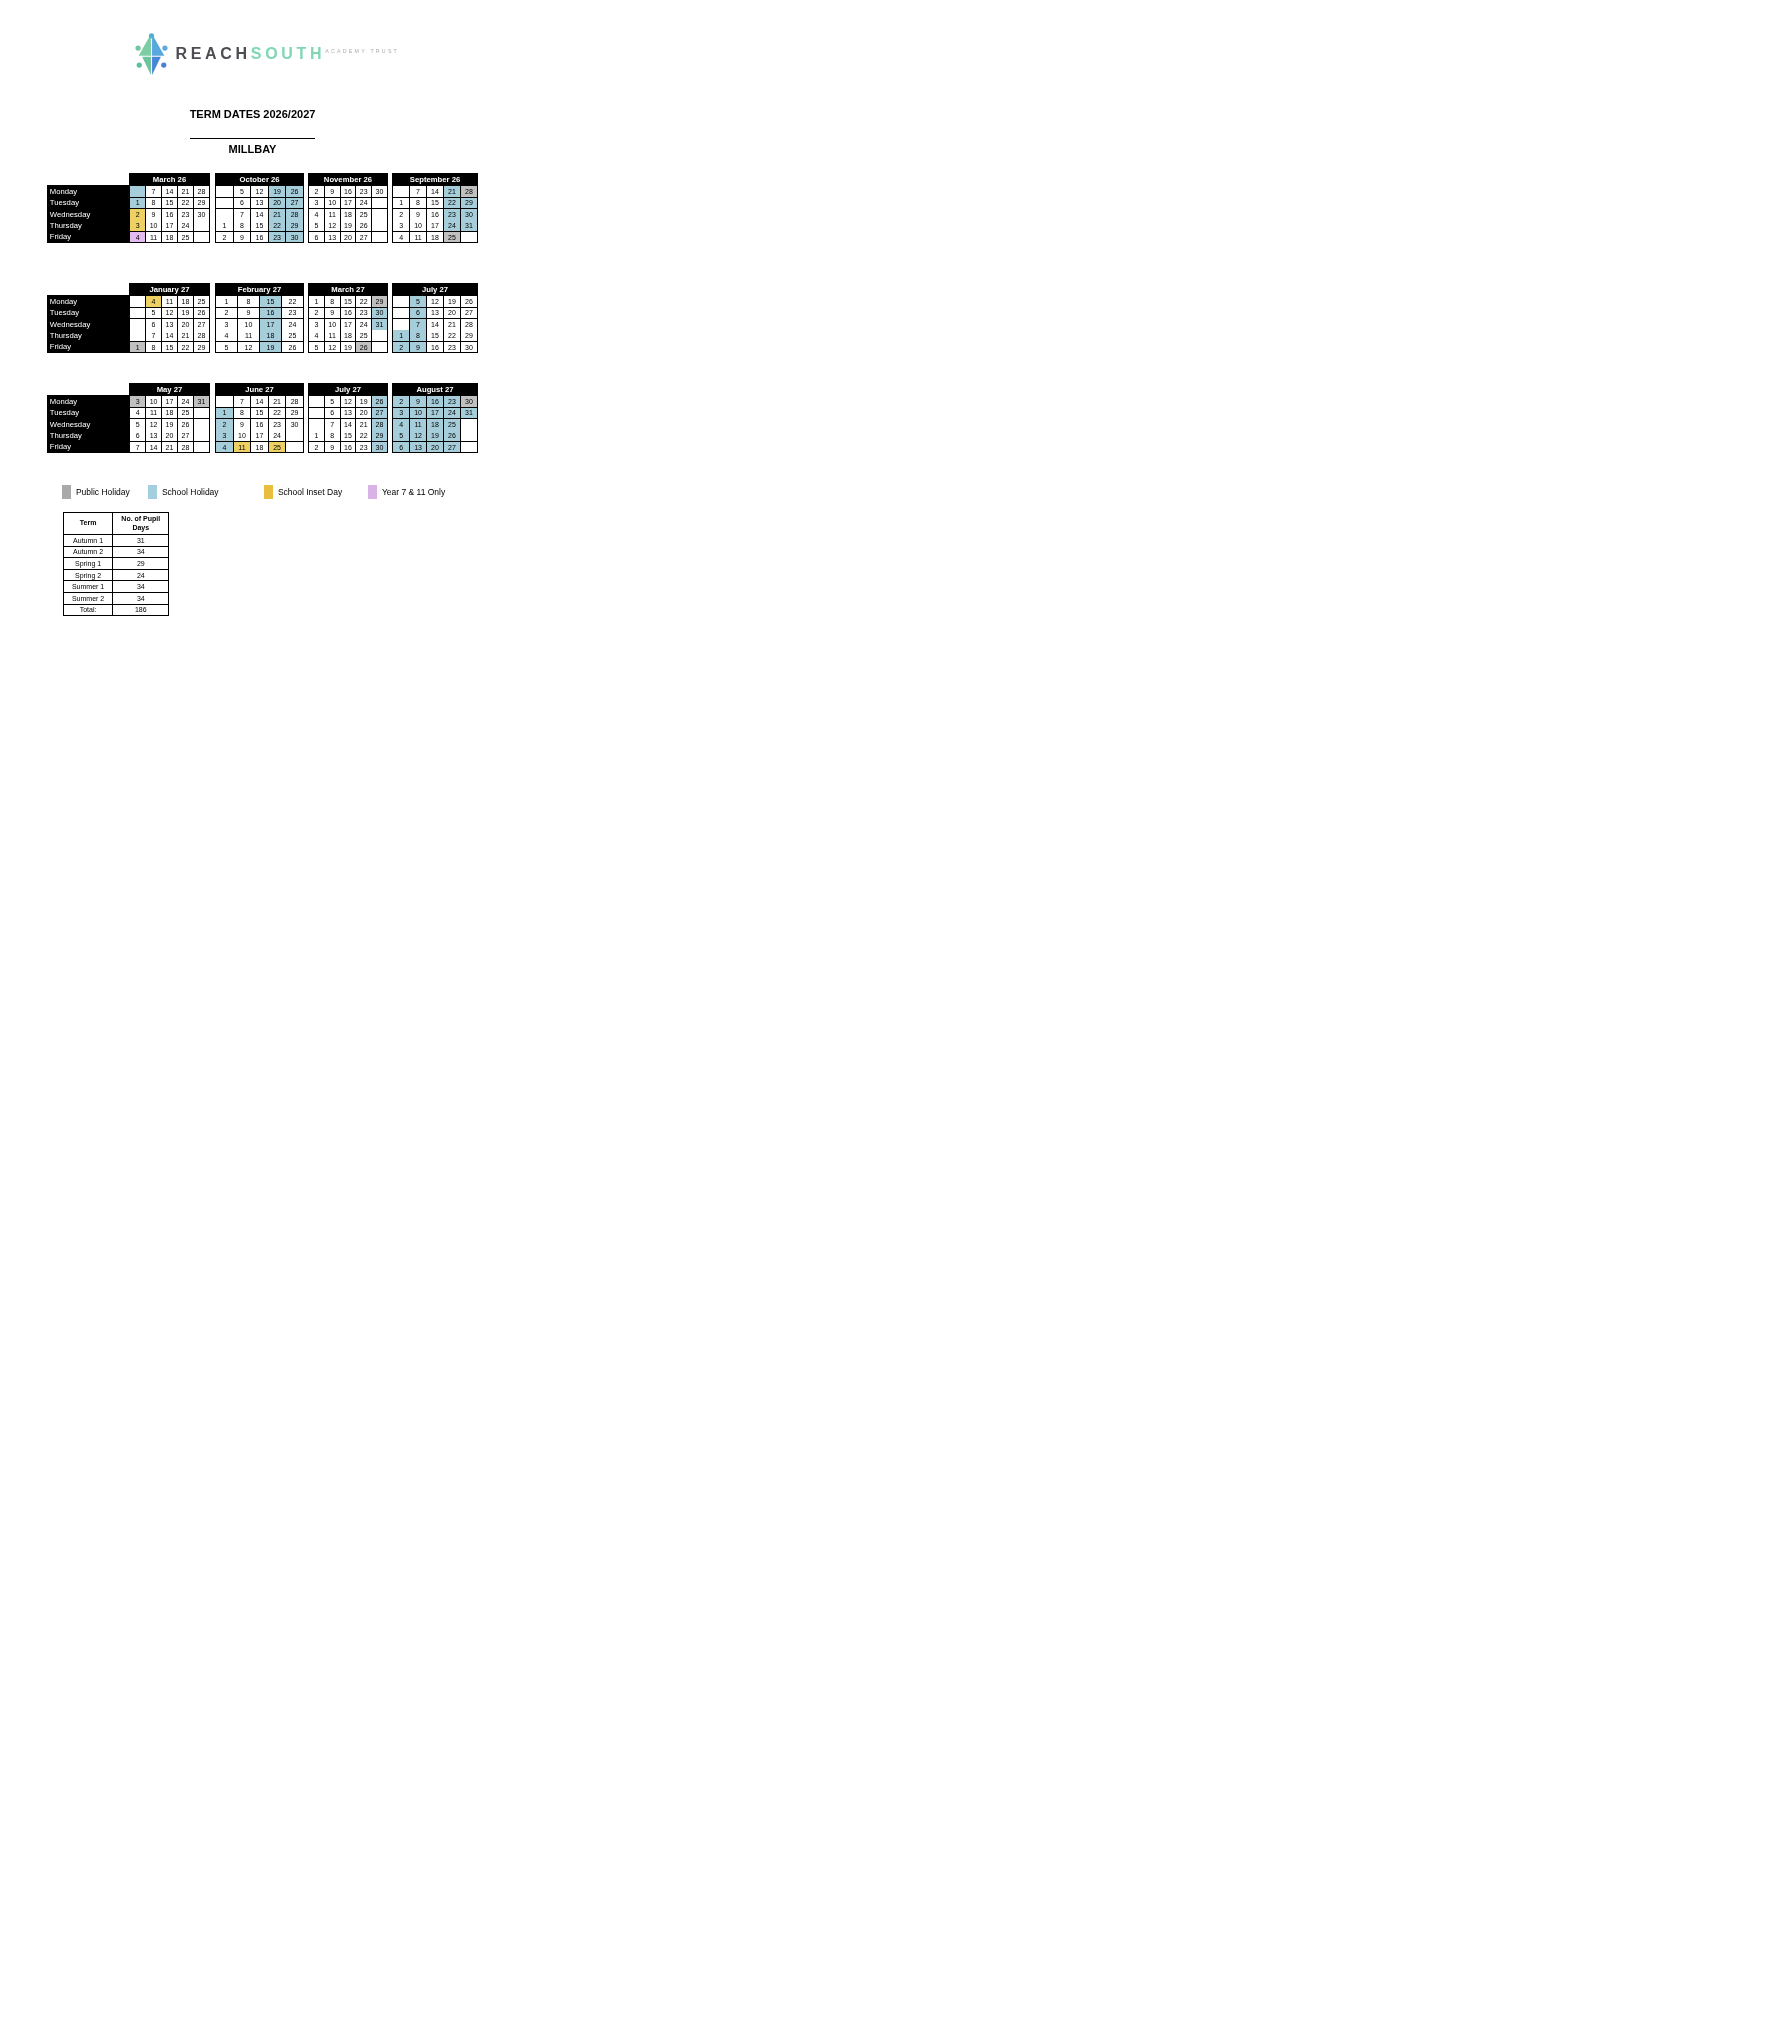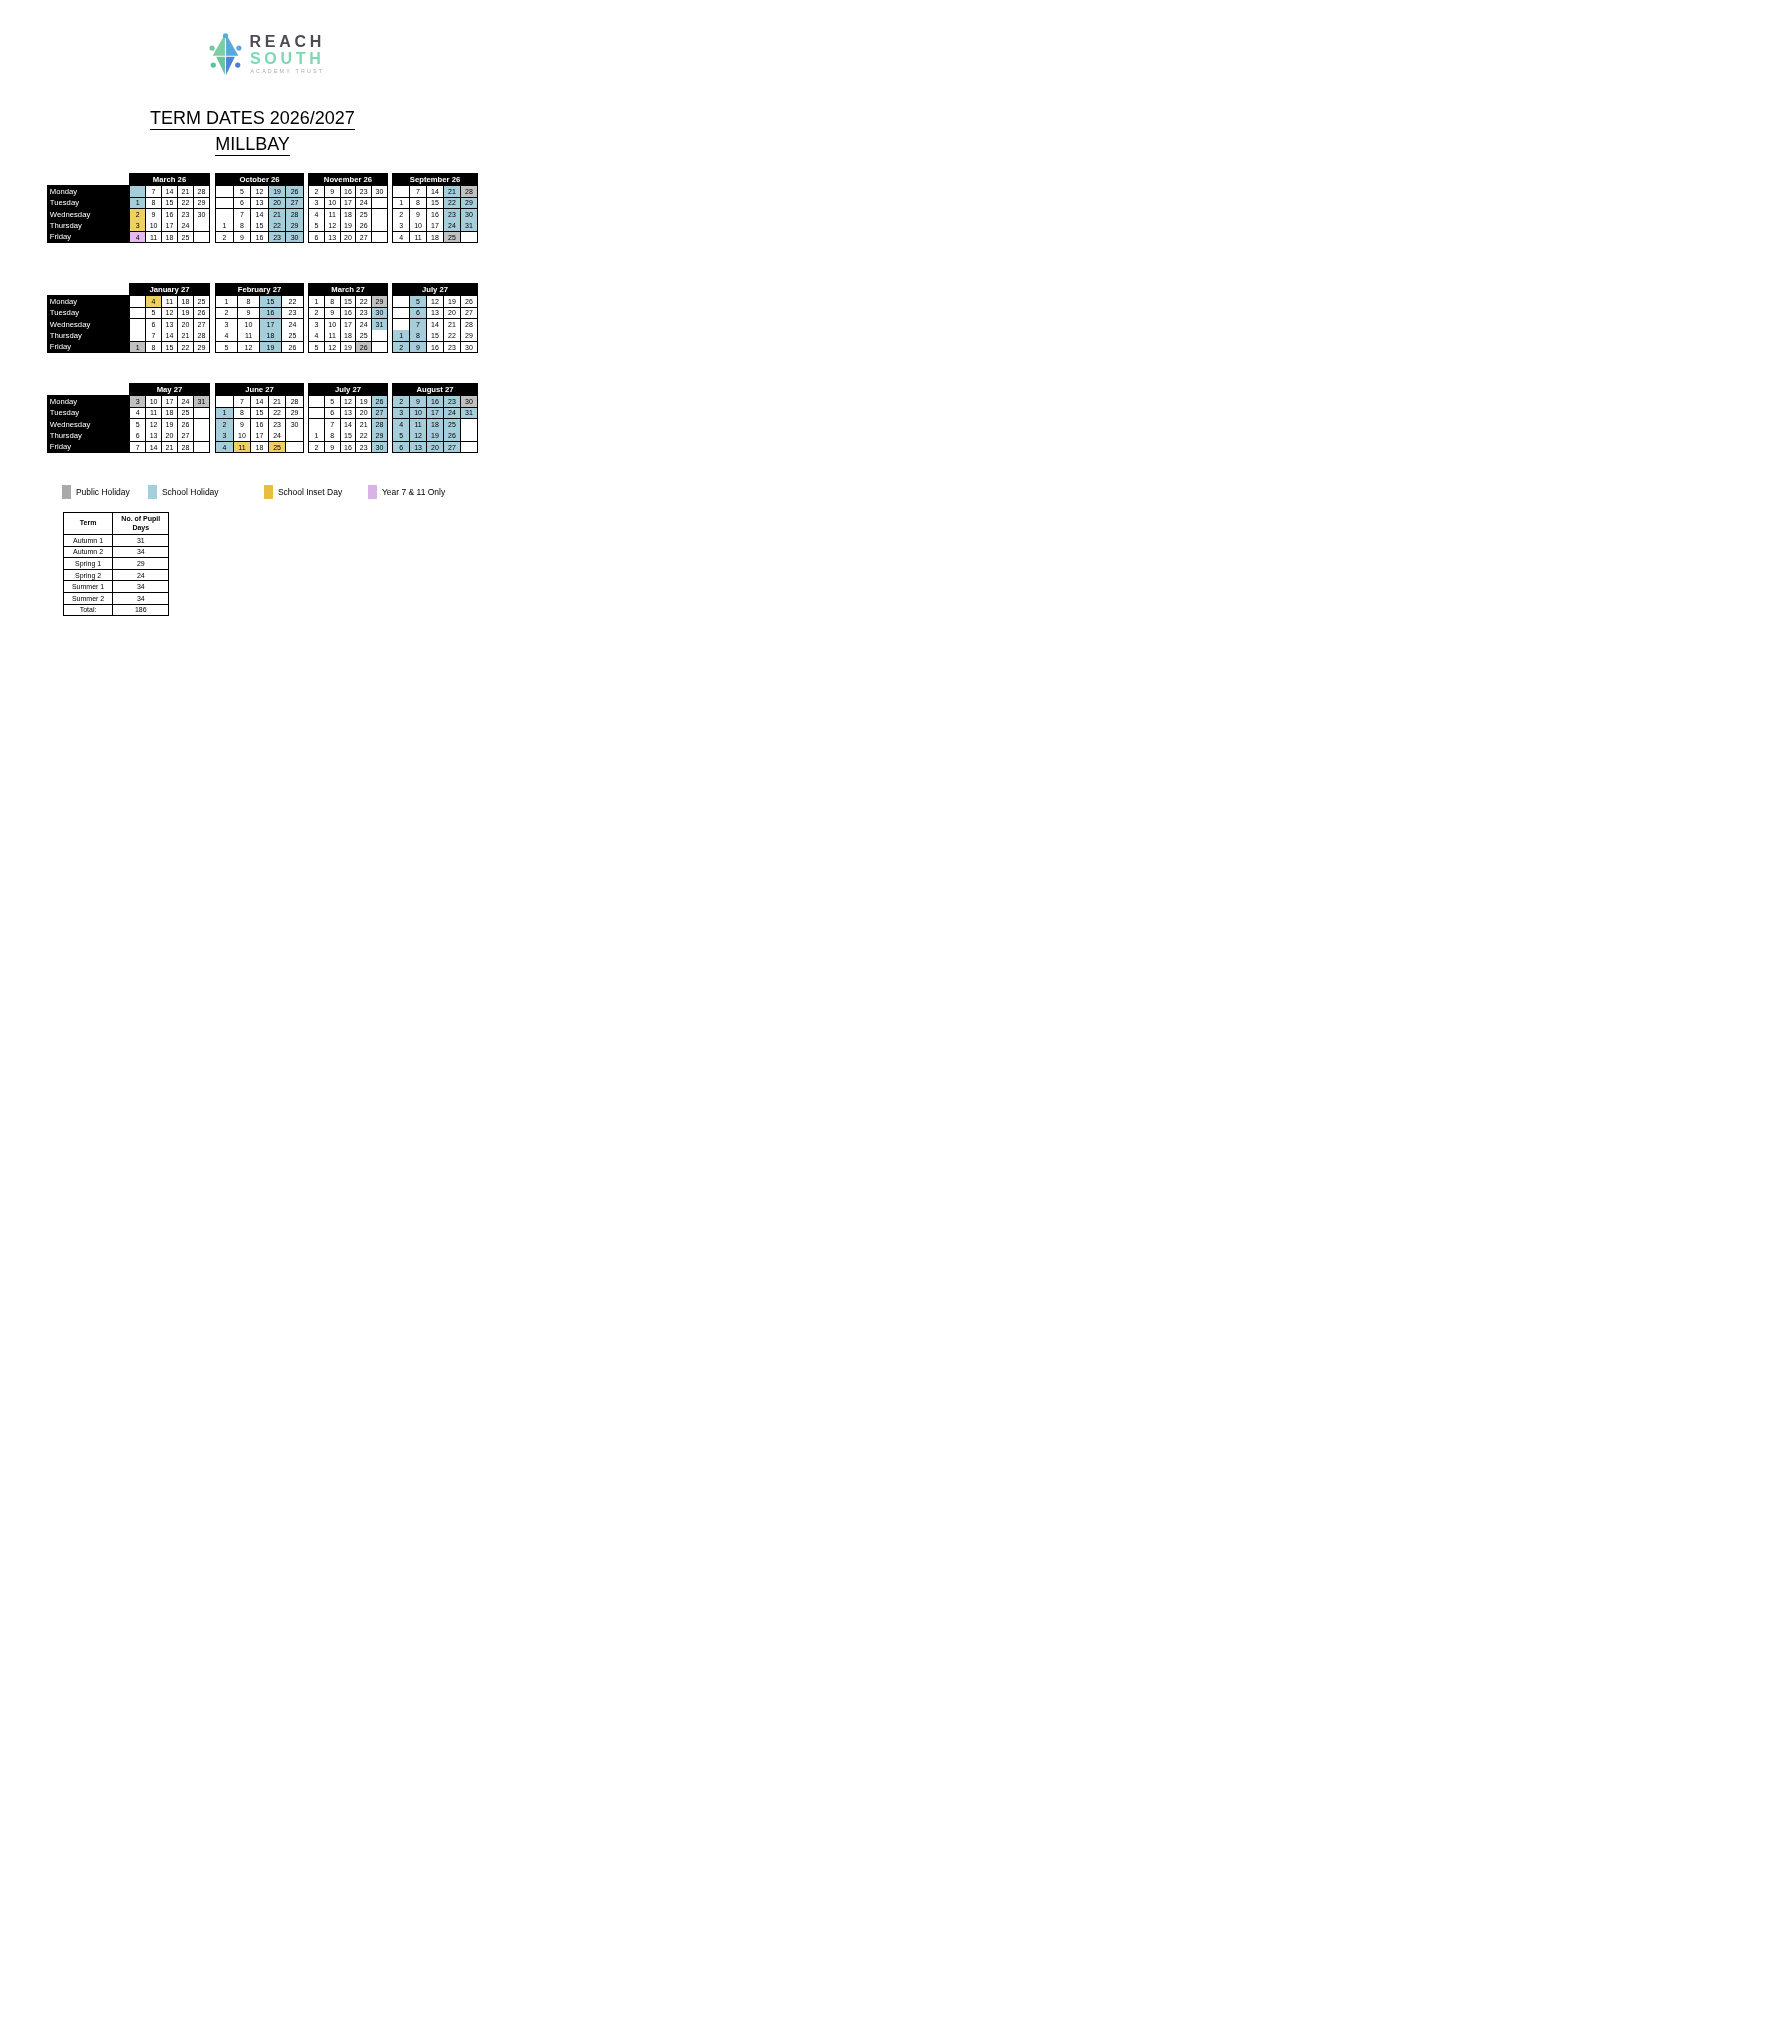--- a/index.html
+++ b/index.html
@@ -1,28 +1,28 @@
 <!DOCTYPE html>
 <html style="--c-reach: #4c4c53; --c-south: #7fd7b4; --c-academy: #a6abb0; --header-bg: #000000;font-size:6.5px"><head>
 <meta charset="utf-8">
 <style>
   html,body{margin:0;padding:0;background:#ffffff;}
   .page{position:relative;width:533px;height:640px;background:#fff;
         font-family:"Liberation Sans","DejaVu Sans",sans-serif;color:#000;overflow:hidden;}
 
   
   .logo{position:absolute;top:31px;left:0;width:533px;display:flex;justify-content:center;align-items:center;gap:6.5px;}
-  .logo-text{display:flex;flex-direction:column;line-height:1.02;text-align:center;}
+  .logo-text{display:flex;flex-direction:row;line-height:1.02;text-align:center;}
   .logo-reach{font-size:16px;font-weight:bold;letter-spacing:3.7px;color:var(--c-reach,#4c4c53);}
   .logo-south{font-size:16px;font-weight:bold;letter-spacing:3.7px;color:var(--c-south,#7fd7b4);}
   .logo-academy{font-size:5.3px;letter-spacing:2.2px;color:var(--c-academy,#a6abb0);margin-top:2.4px;}
 
   
   .titles{position:absolute;top:108px;left:0;width:505px;text-align:center;}
-  .title-line{display:inline-block;font-size:18px;font-weight:normal;border-bottom:1.2px solid #000;padding-bottom:0;}
+  .title-line{display:inline-block;font-size:11px;font-weight:bold;border-bottom:1.2px solid #000;padding-bottom:18px;}
   .title-gap{height:3.7px;}
 
   
   .cal-row{position:absolute;left:47px;width:438px;height:70px;}
   .day-labels{position:absolute;left:0;top:12.2px;width:82px;height:58px;background:#000;
               display:grid;grid-template-rows:repeat(5,1fr);box-sizing:border-box;padding:0.8px 0 0.8px 2.8px;}
   .day-label{color:#fff;font-size:7.7px;display:flex;align-items:center;}
   .month{position:absolute;top:0;}
   .slot0{left:82px;width:81px;}
   .slot1{left:168px;width:89px;}

